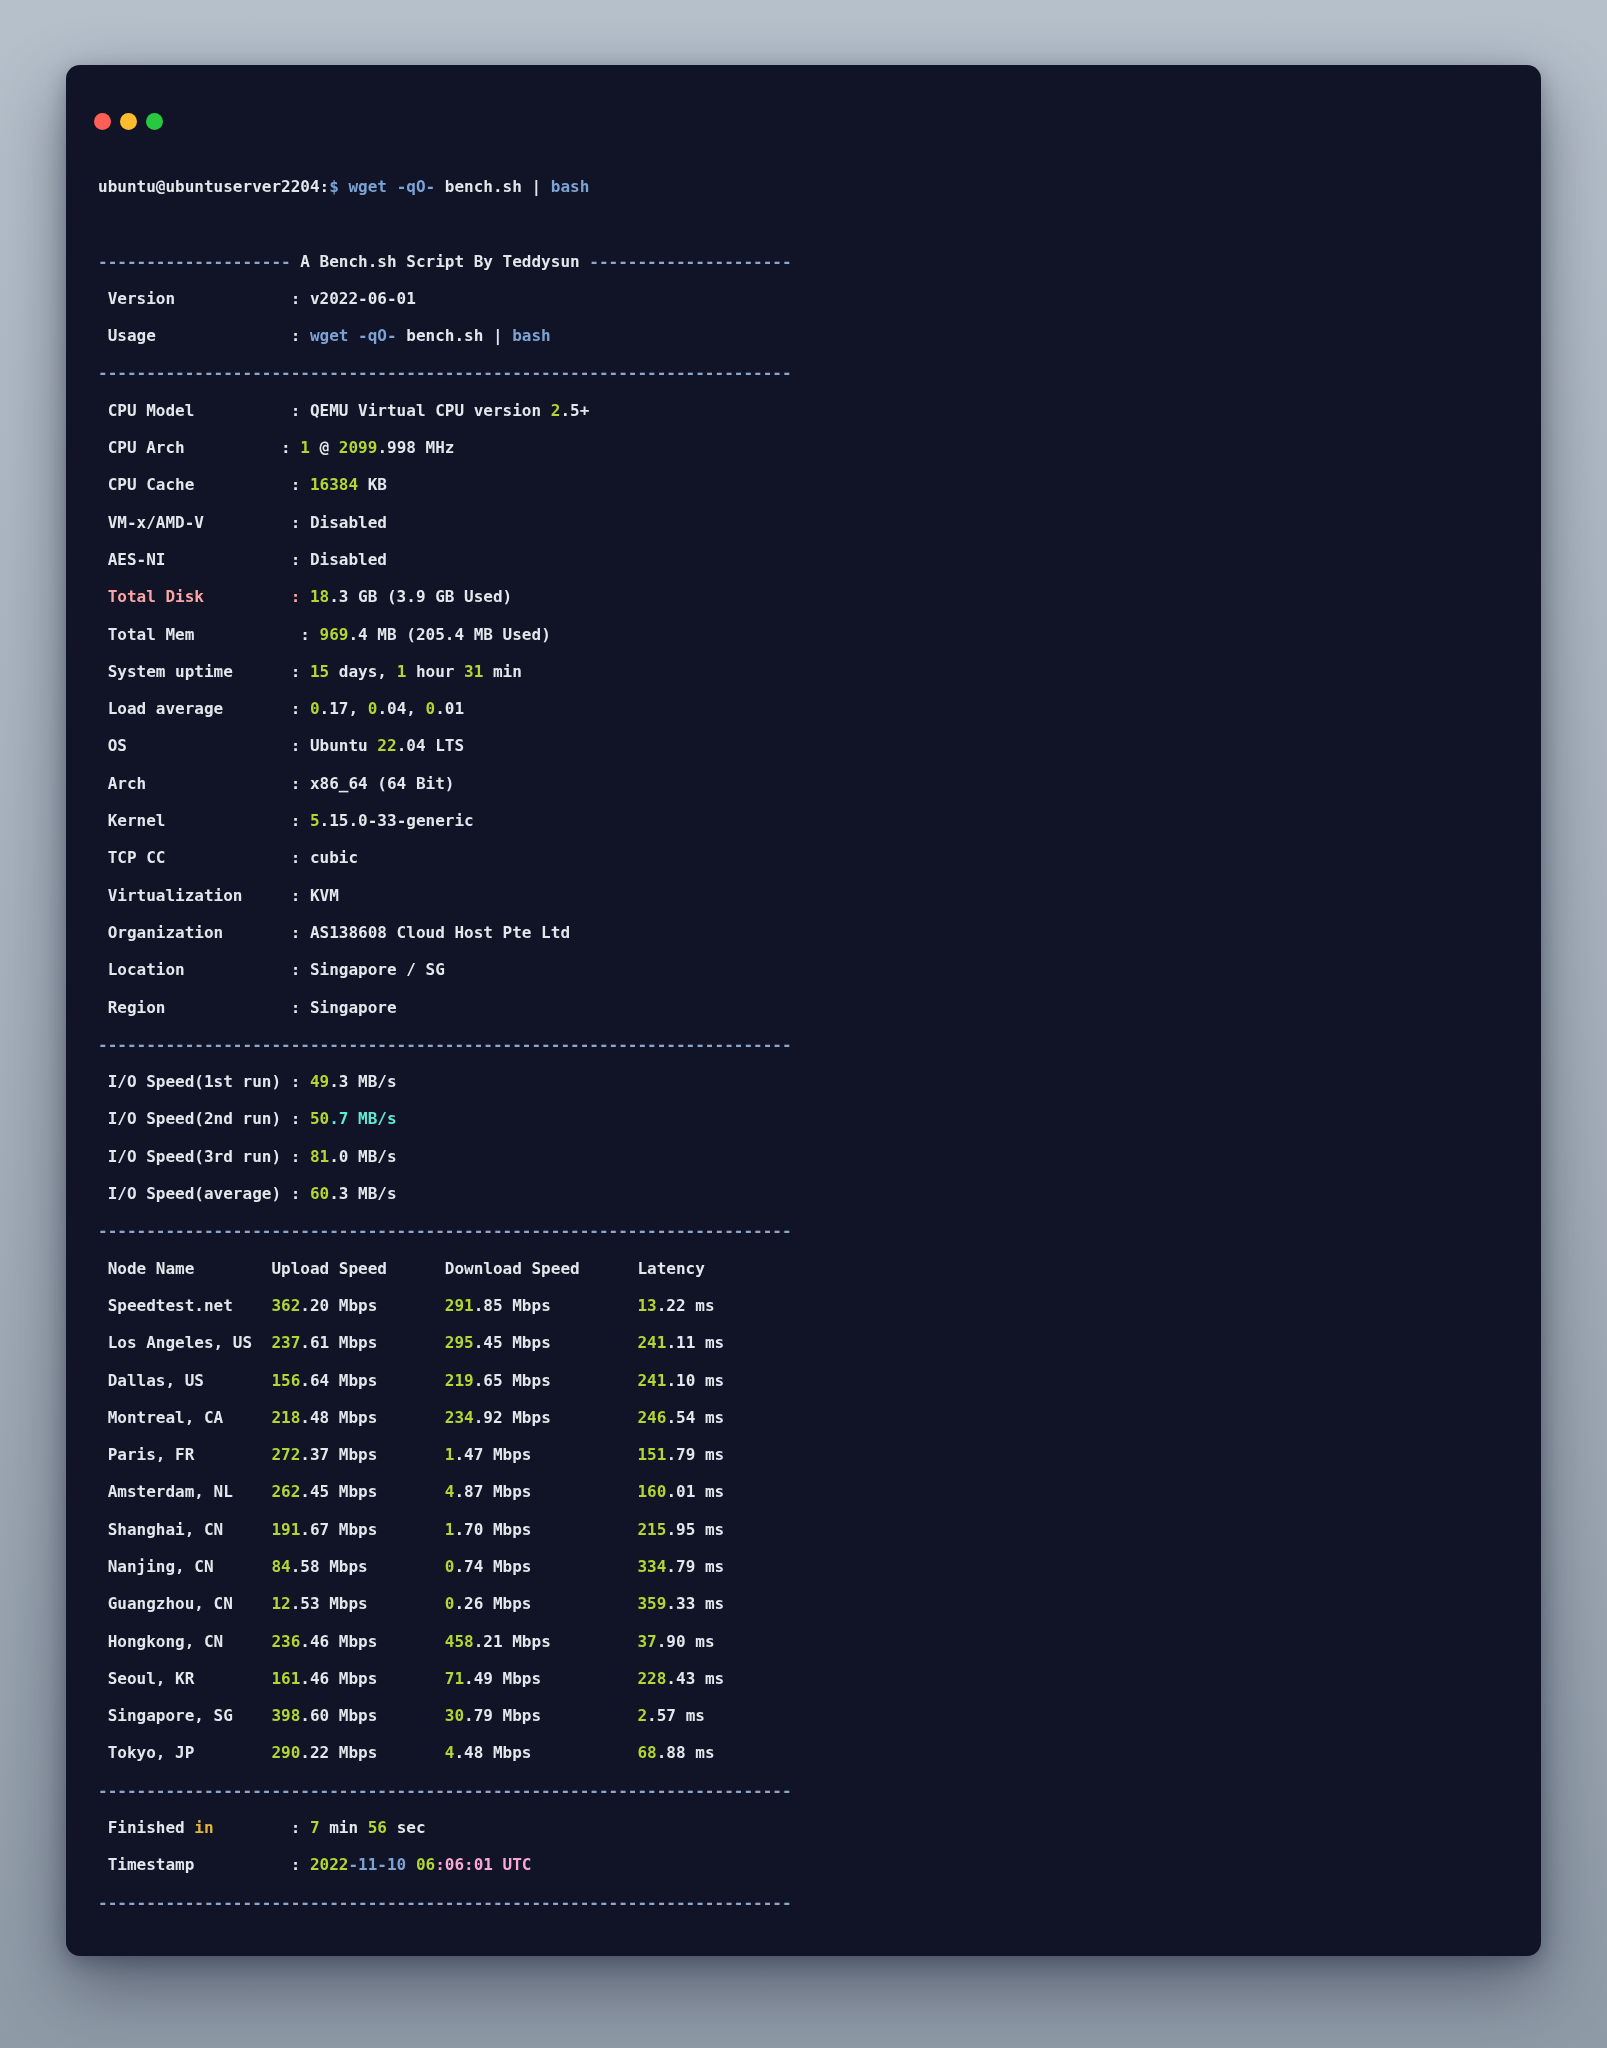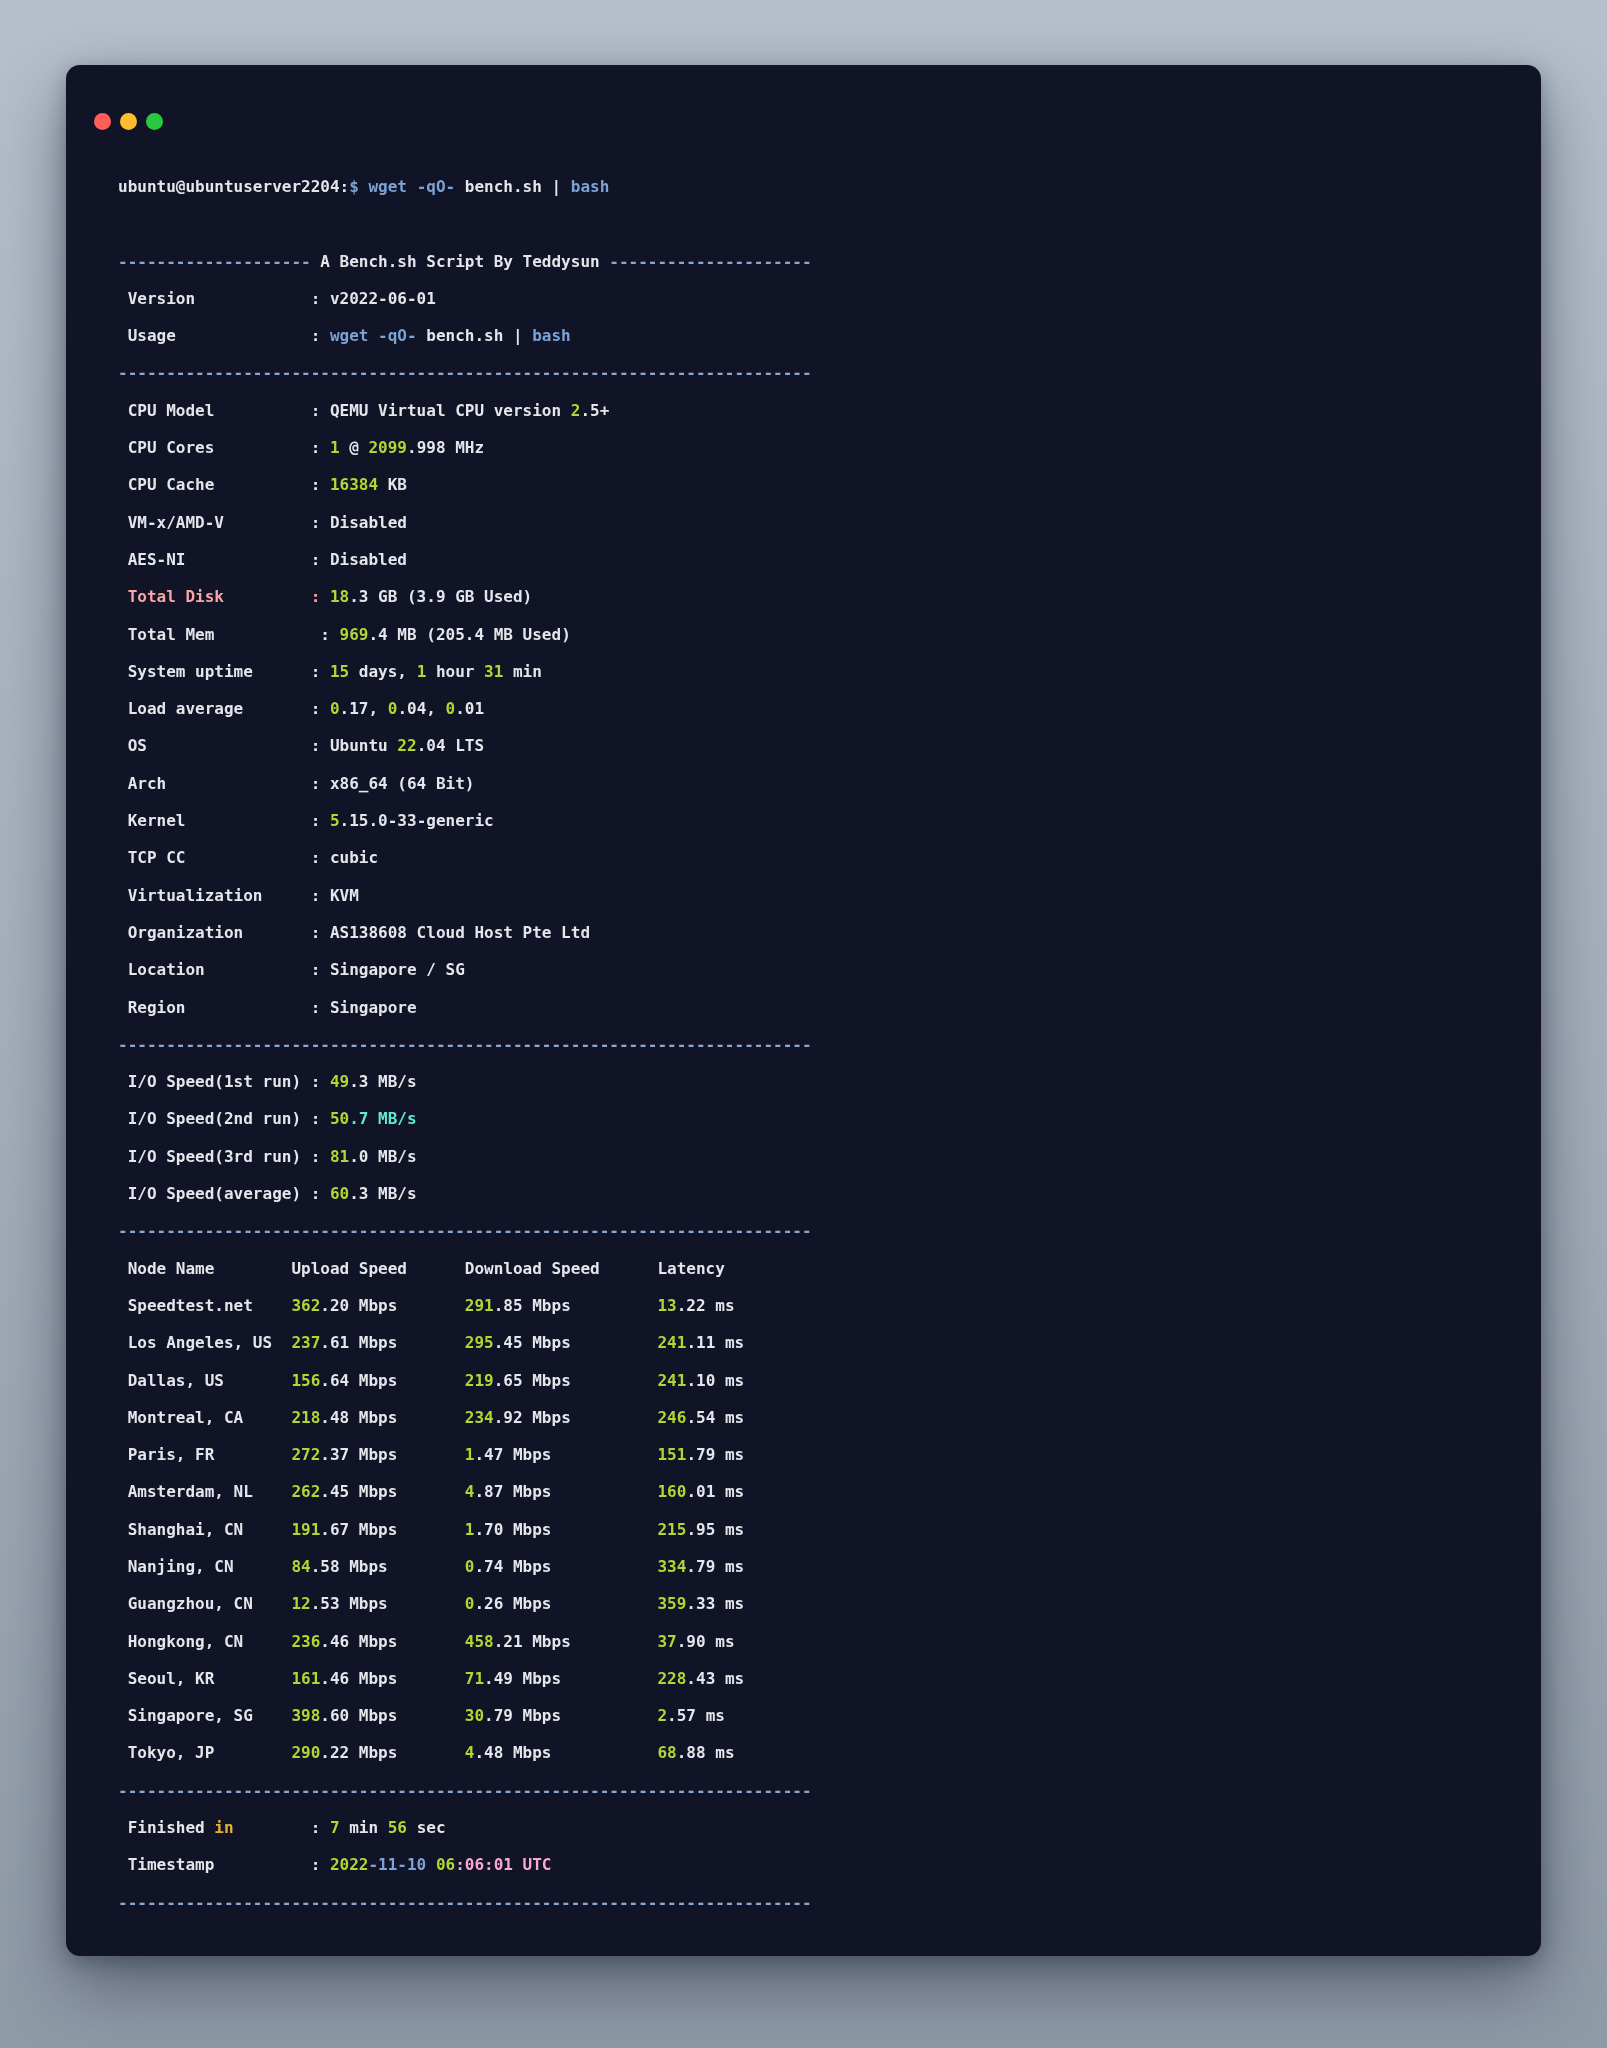--- a/index.html
+++ b/index.html
@@ -20,40 +20,40 @@
     padding:48px 0 0 28px;
     display:flex;gap:5px;height:17px;
   }
   .dot{width:17px;height:17px;border-radius:50%;display:inline-block;margin-right:4px;}
   .term{
     margin-top:38px;
     padding:0 20px 0 32px;
     font:bold 16px/37.3px "DejaVu Sans Mono", monospace;
     color:#e3e6ea;
   }
-  .tl{white-space:pre;height:37.3px;margin-left:20px;}
+  .tl{white-space:pre;height:37.3px;}
 </style>
 </head>
 <body>
 
 <div class="window">
   <div class="titlebar" id="titlebar">
       <span class="dot" style="background: rgb(255, 95, 87);"></span>
       <span class="dot" style="background: rgb(254, 188, 46);"></span>
       <span class="dot" style="background: rgb(40, 200, 64);"></span>
     </div>
   <div class="term" id="term">
       <div class="tl"><span style="color: rgb(227, 230, 234);">ubuntu@ubuntuserver2204:</span><span style="color: rgb(125, 163, 214);">$</span><span style="color: rgb(227, 230, 234);"> </span><span style="color: rgb(125, 163, 214);">wget -qO-</span><span style="color: rgb(227, 230, 234);"> bench.sh | </span><span style="color: rgb(125, 163, 214);">bash</span></div>
       <div class="tl">&nbsp;</div>
       <div class="tl"><span style="color: rgb(140, 166, 205);">--------------------</span><span style="color: rgb(227, 230, 234);"> A Bench.sh Script By Teddysun </span><span style="color: rgb(140, 166, 205);">---------------------</span></div>
       <div class="tl"><span style="color: rgb(227, 230, 234);"> Version            : v2022-06-01</span></div>
       <div class="tl"><span style="color: rgb(227, 230, 234);"> Usage              : </span><span style="color: rgb(125, 163, 214);">wget -qO-</span><span style="color: rgb(227, 230, 234);"> bench.sh | </span><span style="color: rgb(125, 163, 214);">bash</span></div>
       <div class="tl"><span style="color: rgb(140, 166, 205);">------------------------------------------------------------------------</span></div>
       <div class="tl"><span style="color: rgb(227, 230, 234);"> CPU Model          : QEMU Virtual CPU version </span><span style="color: rgb(179, 214, 51);">2</span><span style="color: rgb(227, 230, 234);">.5+</span></div>
-      <div class="tl"><span style="color: rgb(227, 230, 234);"> CPU Cores          : </span><span style="color: rgb(179, 214, 51);">1</span><span style="color: rgb(227, 230, 234);"> @ </span><span style="color: rgb(179, 214, 51);">2099</span><span style="color: rgb(227, 230, 234);">.998 MHz</span></div>
+      <div class="tl"><span style="color: rgb(227, 230, 234);"> CPU Arch          : </span><span style="color: rgb(179, 214, 51);">1</span><span style="color: rgb(227, 230, 234);"> @ </span><span style="color: rgb(179, 214, 51);">2099</span><span style="color: rgb(227, 230, 234);">.998 MHz</span></div>
       <div class="tl"><span style="color: rgb(227, 230, 234);"> CPU Cache          : </span><span style="color: rgb(179, 214, 51);">16384</span><span style="color: rgb(227, 230, 234);"> KB</span></div>
       <div class="tl"><span style="color: rgb(227, 230, 234);"> VM-x/AMD-V         : Disabled</span></div>
       <div class="tl"><span style="color: rgb(227, 230, 234);"> AES-NI             : Disabled</span></div>
       <div class="tl"><span style="color: #fca5a5;"> Total Disk         : </span><span style="color: rgb(179, 214, 51);">18</span><span style="color: rgb(227, 230, 234);">.3 GB (3.9 GB Used)</span></div>
       <div class="tl"><span style="color: rgb(227, 230, 234);"> Total Mem           : </span><span style="color: rgb(179, 214, 51);">969</span><span style="color: rgb(227, 230, 234);">.4 MB (205.4 MB Used)</span></div>
       <div class="tl"><span style="color: rgb(227, 230, 234);"> System uptime      : </span><span style="color: rgb(179, 214, 51);">15</span><span style="color: rgb(227, 230, 234);"> days, </span><span style="color: rgb(179, 214, 51);">1</span><span style="color: rgb(227, 230, 234);"> hour </span><span style="color: rgb(179, 214, 51);">31</span><span style="color: rgb(227, 230, 234);"> min</span></div>
       <div class="tl"><span style="color: rgb(227, 230, 234);"> Load average       : </span><span style="color: rgb(179, 214, 51);">0</span><span style="color: rgb(227, 230, 234);">.17, </span><span style="color: rgb(179, 214, 51);">0</span><span style="color: rgb(227, 230, 234);">.04, </span><span style="color: rgb(179, 214, 51);">0</span><span style="color: rgb(227, 230, 234);">.01</span></div>
       <div class="tl"><span style="color: rgb(227, 230, 234);"> OS                 : Ubuntu </span><span style="color: rgb(179, 214, 51);">22</span><span style="color: rgb(227, 230, 234);">.04 LTS</span></div>
       <div class="tl"><span style="color: rgb(227, 230, 234);"> Arch               : x86_64 (64 Bit)</span></div>
       <div class="tl"><span style="color: rgb(227, 230, 234);"> Kernel             : </span><span style="color: rgb(179, 214, 51);">5</span><span style="color: rgb(227, 230, 234);">.15.0-33-generic</span></div>

